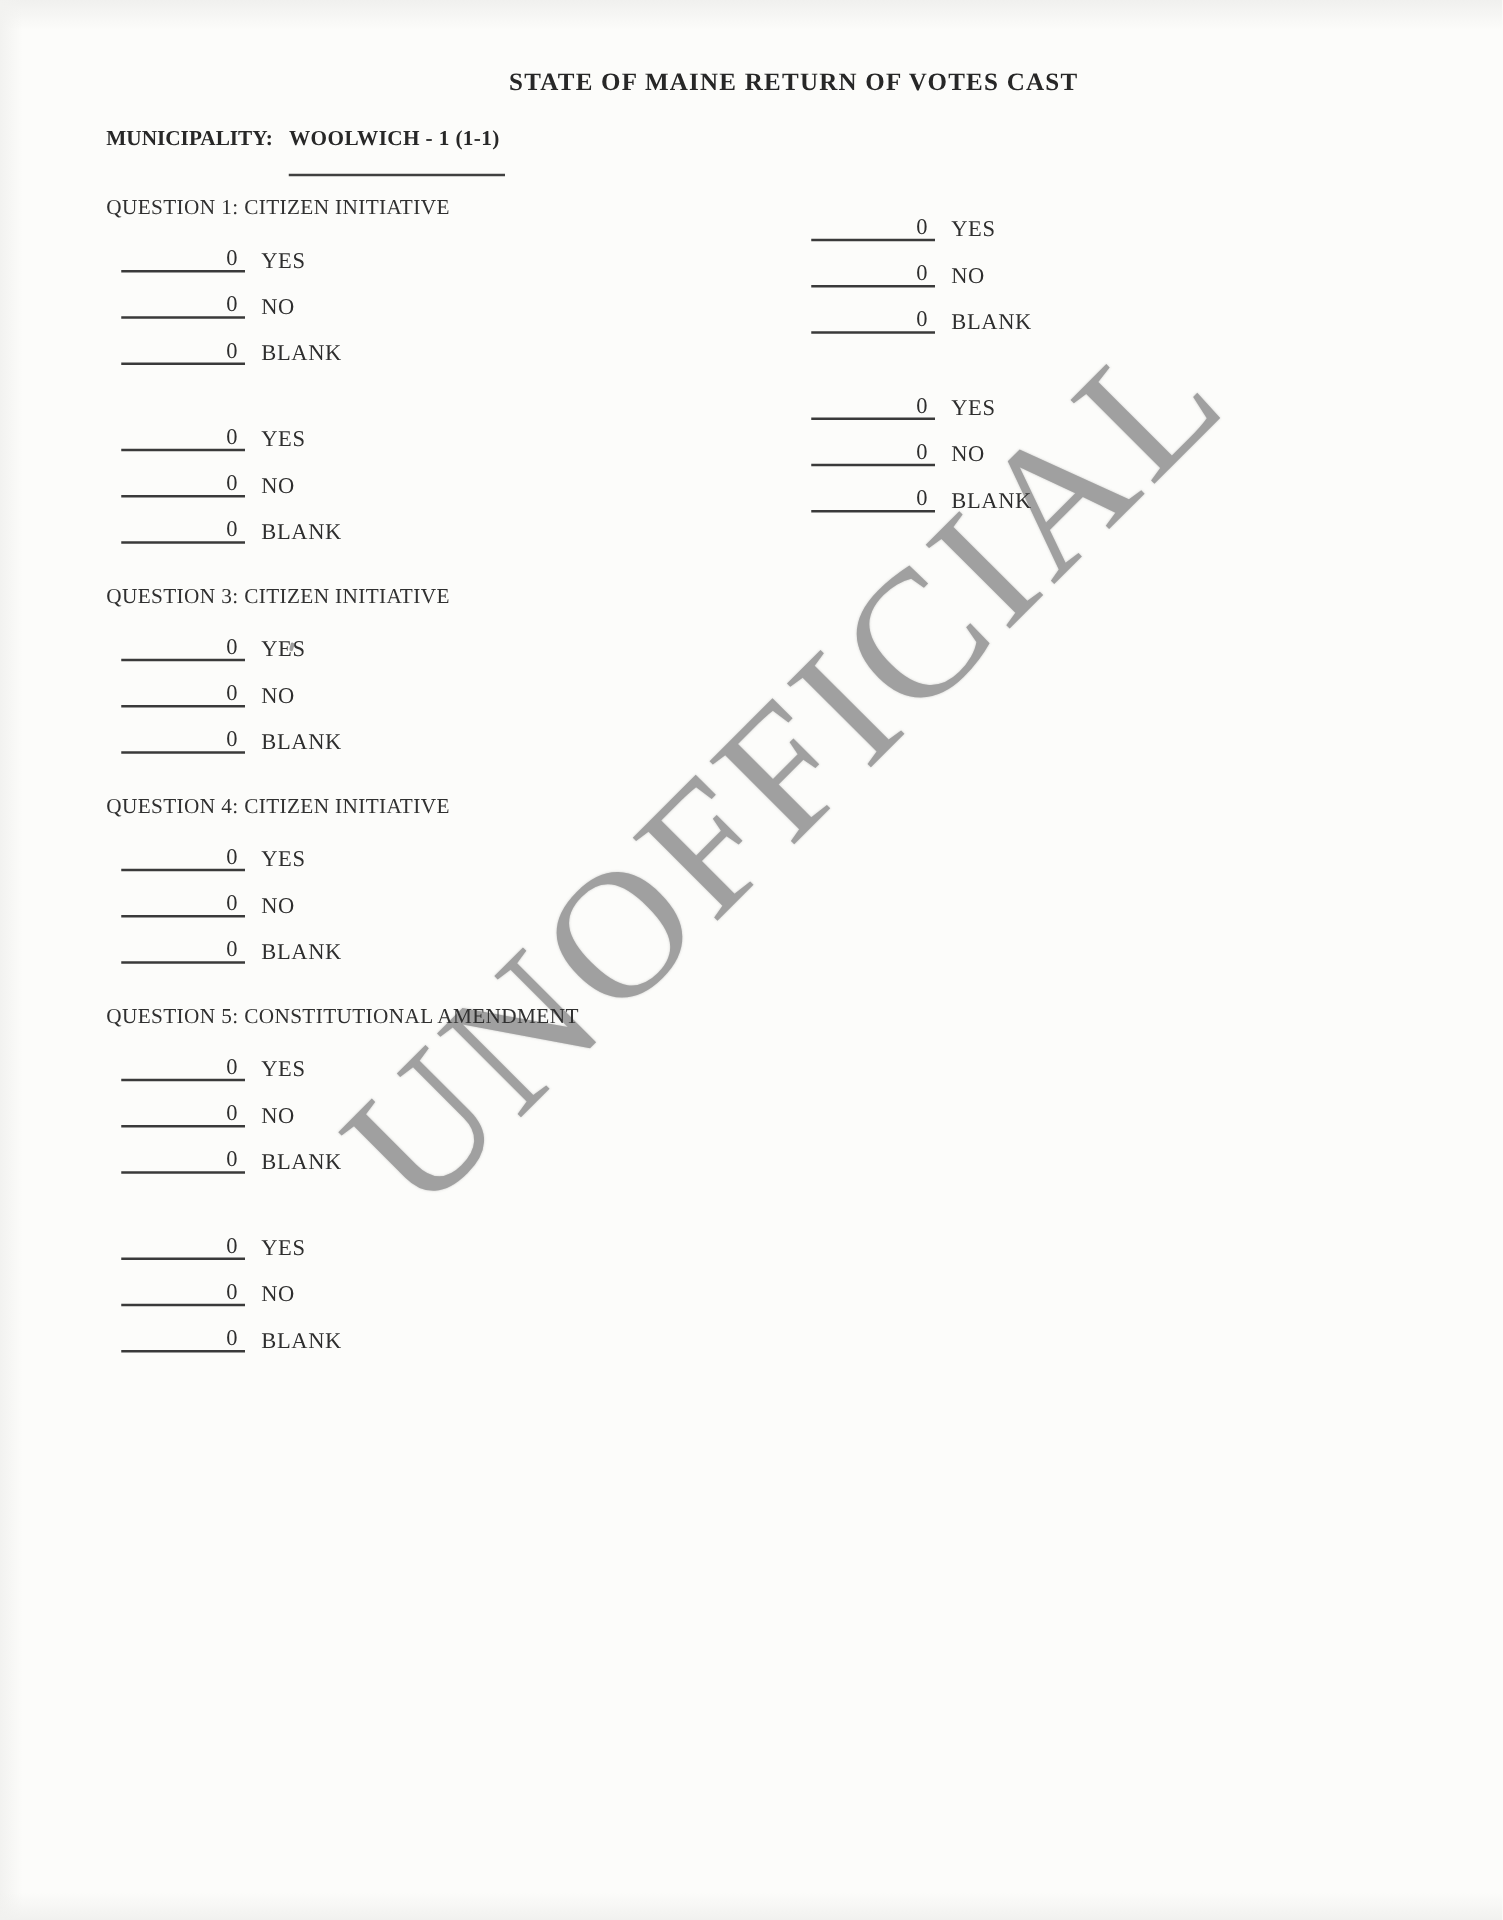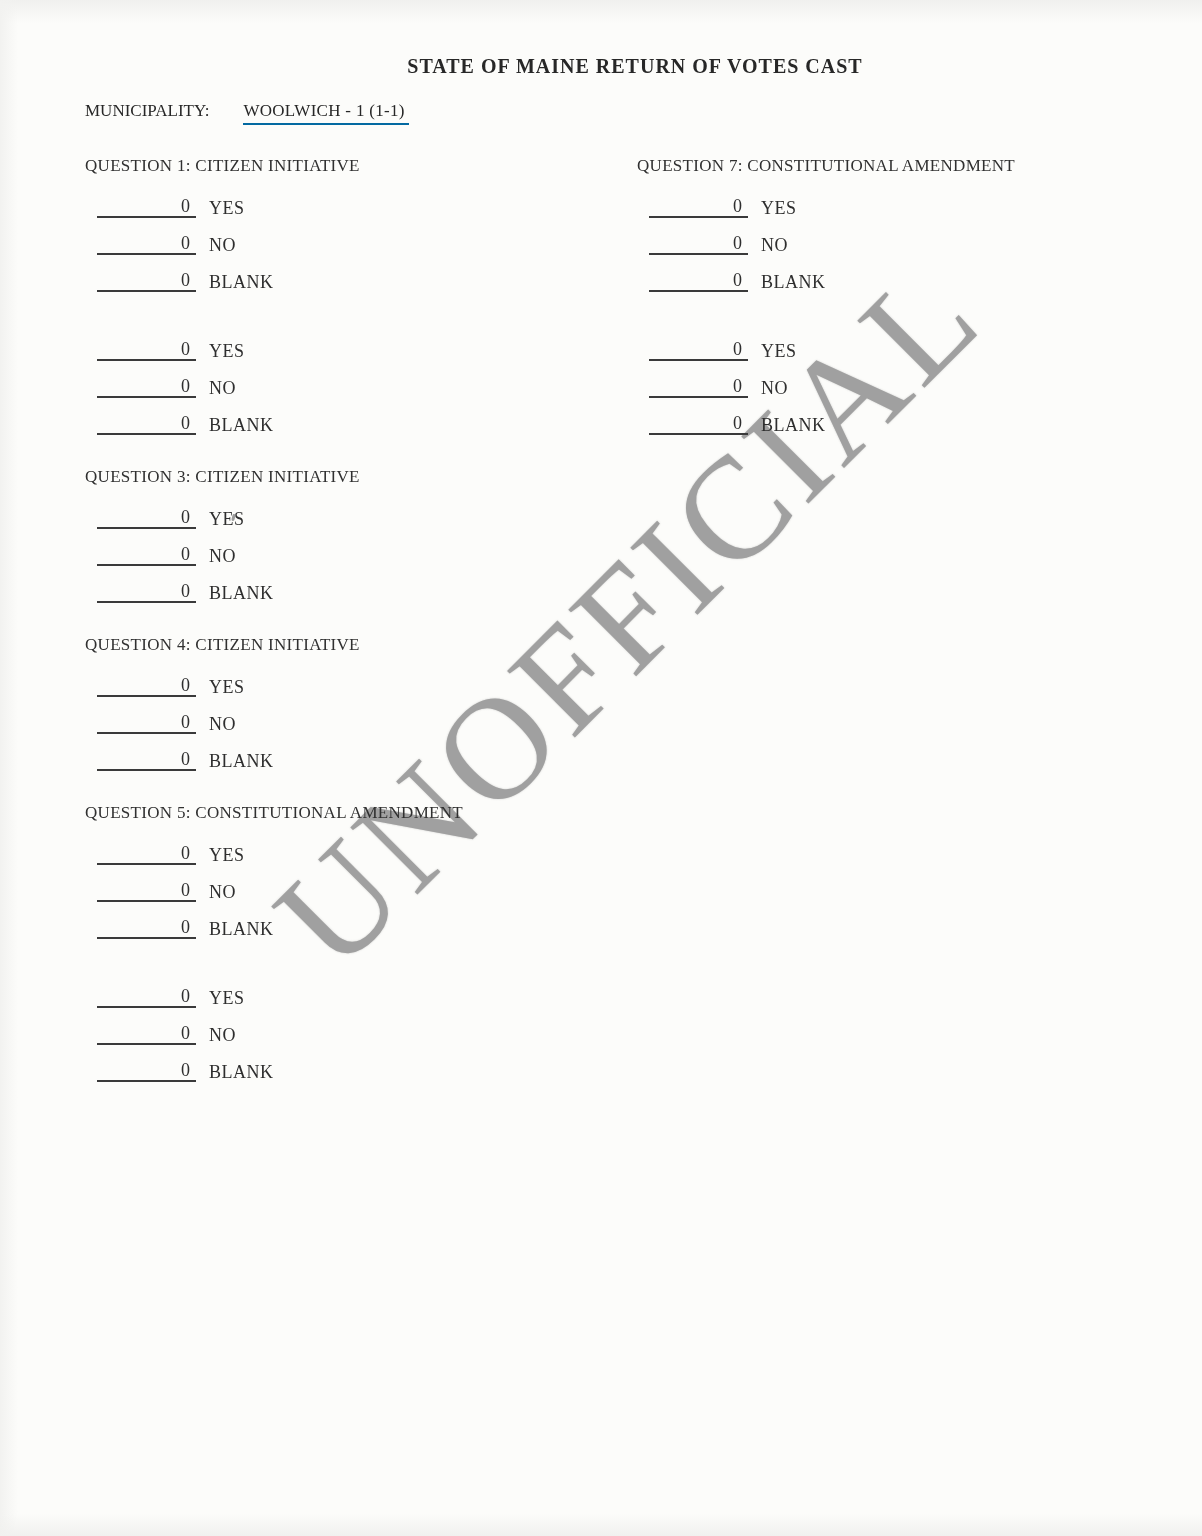--- a/index.html
+++ b/index.html
@@ -43,28 +43,28 @@
     left: 0; top: 55px; width: 1270px;
     text-align: center;
     font-size: 20px; font-weight: bold;
     letter-spacing: 1px;
     color: #272727;
   }
 
   .municipality-row {
     position: absolute;
     left: 85px; top: 101px;
-    font-size: 17px; font-weight: normal;
+    font-size: 17px; font-weight: bold;
     color: #272727;
-    display: flex; align-items: baseline; gap: 21px;
+    display: flex; align-items: baseline;
   }
   .municipality-value {
     margin-left: 13px;
-    border-bottom: 2px solid #0369a1;
-    padding: 0 4px 2px 0;
+    border-bottom: 2px solid #404040;
+    padding: 0 4px 18px 0;
     letter-spacing: 0.3px;
   }
 
   .column { position: absolute; top: 156px; }
   .column-left  { left: 85px;  width: 550px; }
   .column-right { left: 637px; width: 540px; }
 
   .question-block { margin-bottom: 32px; }
   .question-title {
     font-size: 17px;
@@ -277,21 +277,20 @@
         <span class="answer-line">
           <span class="answer-value">0</span>
         </span>
         <span class="answer-label">BLANK</span>
       </div>
           </div>
   </div>
 </div>
     <div class="column column-right">
   <div class="question-block">
-    <div class="question-title">QUESTION 7: CONSTITUTIONAL AMENDMENT</div>
     <div class="answer-rows">
 
     <div class="answer-row">
         <span class="answer-line">
           <span class="answer-value">0</span>
         </span>
         <span class="answer-label">YES</span>
       </div>
             <div class="answer-row">
         <span class="answer-line">

